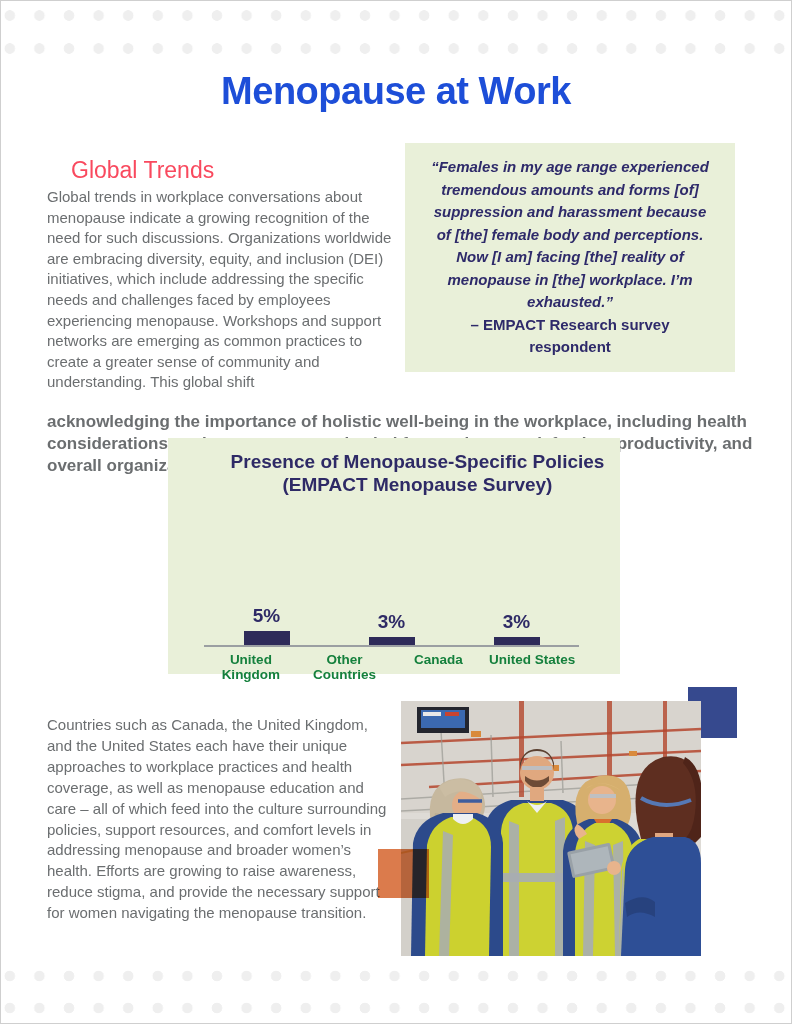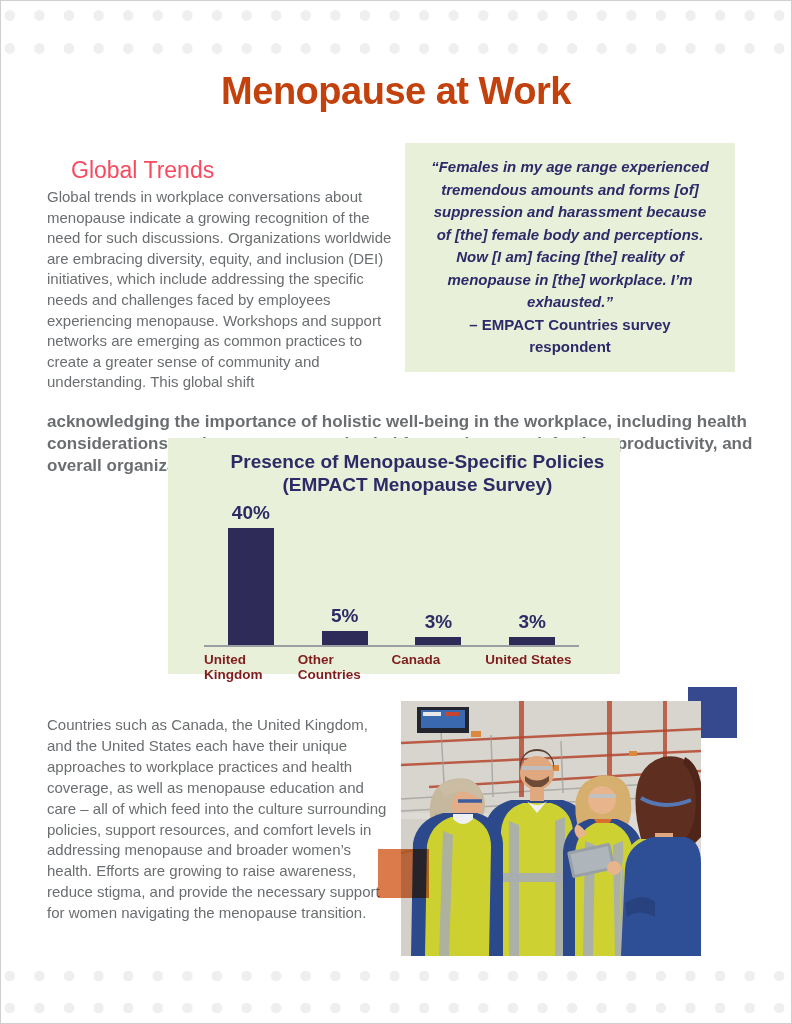--- a/index.html
+++ b/index.html
@@ -8,21 +8,21 @@
     background:#ffffff;border:1px solid #cfcfcf;box-sizing:border-box;
     overflow:hidden;font-family:"Liberation Sans",sans-serif;
   }
   .dots{position:absolute;left:-6px;right:-6px;z-index:0;
     background-image:radial-gradient(circle,#efefef 5px,rgba(255,255,255,0) 5.6px);
   }
   .dots-top{top:-2px;height:66px;background-size:29.6px 33px;}
   .dots-bottom{top:959px;height:64px;background-size:29.6px 32px;}
   .doc-title{
     position:absolute;top:58px;left:0;width:100%;text-align:center;z-index:1;
-    font-size:38px;font-weight:700;color:#c2410c;letter-spacing:-0.5px;margin-top:11px;
+    font-size:38px;font-weight:700;color:#1d4ed8;letter-spacing:-0.5px;margin-top:11px;
   }
   .section-heading{
     position:absolute;left:46px;top:137px;z-index:1;
     font-size:23px;font-weight:400;color:#f9495e;margin-left:24px;
   }
   .body-text{color:#6b6e70;z-index:1;position:absolute;}
   .para-1{left:46px;top:171px;width:348px;font-size:15px;line-height:20.6px;}
   .para-1-cont{left:46px;top:393px;width:714px;font-size:17px;line-height:22px;font-weight:bold;}
   .para-2{left:46px;top:699px;width:344px;font-size:15px;line-height:20.9px;}
   .quote-box{
@@ -53,21 +53,21 @@
     position:absolute;left:0;right:0;text-align:center;
     font-size:19px;font-weight:700;color:#2e2a66;
   }
   .chart-axis{
     position:absolute;left:36px;top:207px;width:375px;height:2px;background:#9b9fa2;
   }
   .chart-cats{
     position:absolute;left:36px;top:214px;width:375px;display:flex;
   }
   .chart-cat{
-    flex:1;text-align:left;font-size:13.5px;font-weight:600;color:#7f1d1d;
+    flex:1;text-align:center;font-size:13.5px;font-weight:600;color:#15803d;
   }
   .accent-square{position:absolute;}
   .square-blue{left:687px;top:686px;width:49px;height:51px;background:#36498e;z-index:1;}
   .square-orange{left:377px;top:848px;width:51px;height:49px;background:#d8703d;
     mix-blend-mode:multiply;opacity:0.92;z-index:3;}
   .photo{
     position:absolute;left:400px;top:700px;width:300px;height:255px;z-index:2;
   }
   .photo svg{display:block;width:100%;height:100%;}
   .footer{
@@ -84,35 +84,31 @@
   <div class="dots dots-bottom"></div>
 
   <h1 class="doc-title">Menopause at Work</h1>
 
   <h2 class="section-heading">Global Trends</h2>
 
   <p class="body-text para-1">Global trends in workplace conversations about menopause indicate a growing recognition of the need for such discussions. Organizations worldwide are embracing diversity, equity, and inclusion (DEI) initiatives, which include addressing the specific needs and challenges faced by employees experiencing menopause. Workshops and support networks are emerging as common practices to create a greater sense of community and understanding. This global shift</p>
 
   <div class="quote-box">
     <span class="quote-text">“Females in my age range experienced tremendous amounts and forms [of] suppression and harassment because of [the] female body and perceptions. Now [I am] facing [the] reality of menopause in [the] workplace. I’m exhausted.”</span>
-    <div class="quote-attr">– EMPACT Countries survey respondent</div>
+    <div class="quote-attr">– EMPACT Research survey respondent</div>
   </div>
 
   <p class="body-text para-1-cont">acknowledging the importance of holistic well-being in the workplace, including health considerations such as menopause, is vital for employee satisfaction, productivity, and overall organizational success.</p>
 
   <div class="chart-box">
     <div class="chart-title">
       <div>Presence of Menopause-Specific Policies</div>
       <div>(EMPACT Menopause Survey)</div>
     </div>
     <div class="chart-plot">
-        <div class="chart-col">
-          <div class="chart-val" style="bottom: 122px;">40%</div>
-          <div class="chart-bar" style="height: 118px; background: rgb(46, 43, 89);"></div>
-        </div>
         <div class="chart-col">
           <div class="chart-val" style="bottom: 19px;">5%</div>
           <div class="chart-bar" style="height: 15px; background: rgb(46, 43, 89);"></div>
         </div>
         <div class="chart-col">
           <div class="chart-val" style="bottom: 13px;">3%</div>
           <div class="chart-bar" style="height: 9px; background: rgb(46, 43, 89);"></div>
         </div>
         <div class="chart-col">
           <div class="chart-val" style="bottom: 13px;">3%</div>

